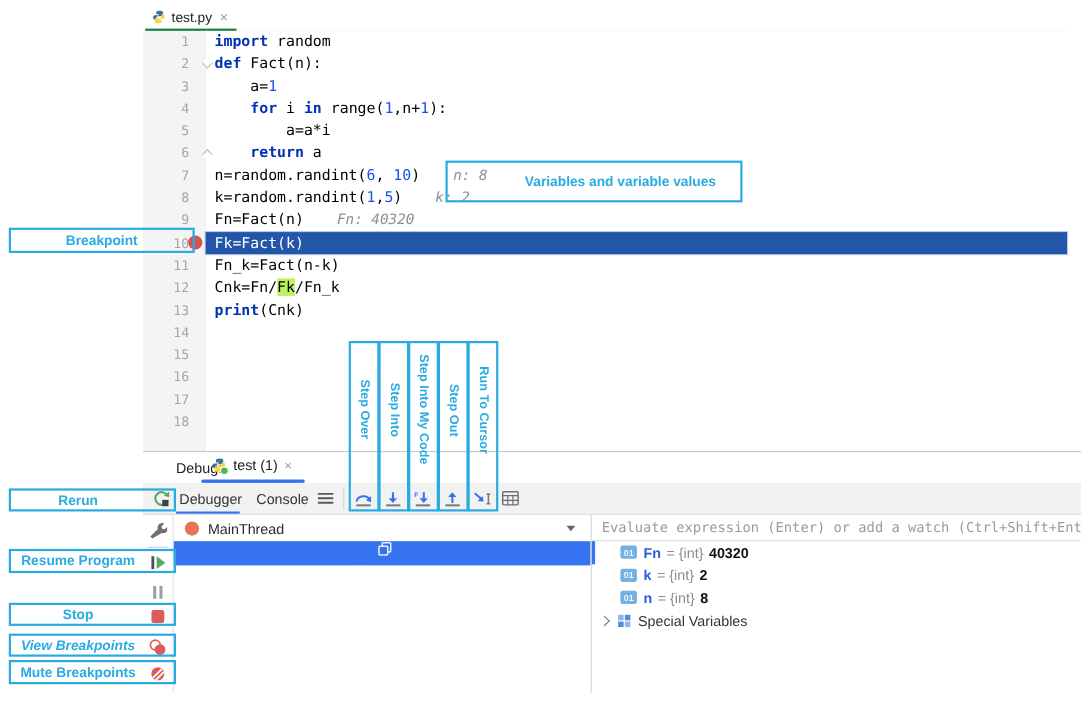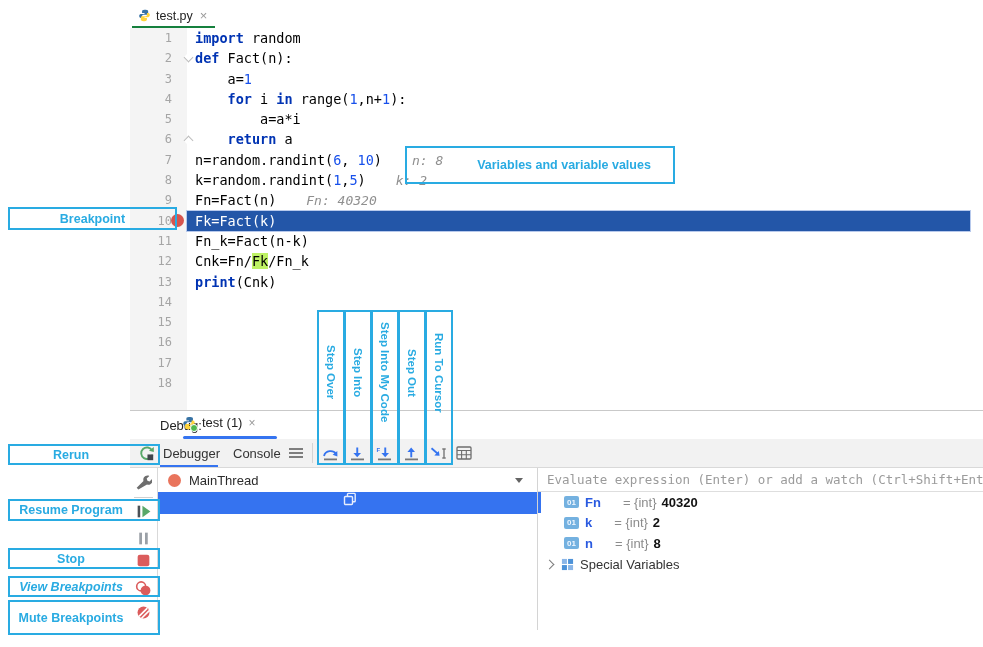--- a/index.html
+++ b/index.html
@@ -26,21 +26,21 @@
   .code-row.hl{background:#2356a8;color:#fff;box-shadow:0 0 0 1px #b7c9ec;}
   .tk-kw{color:#0033b3;font-weight:bold;}
   .tk-num{color:#1750eb;}
   .tk-bi{color:#0033b3;font-weight:bold;}
   .tk-sel{background:#bef264;}
   .hint{color:#8f8f8f;font-style:italic;margin-left:30px;font-size:13px;}
 
   
   .debug{position:absolute;left:130px;top:410px;width:853px;height:220px;border-top:1px solid #c9c9c9;background:#fff;box-sizing:border-box;}
   .dbg-label{position:absolute;left:30px;top:7px;font-size:13px;color:#222;}
-  .dbg-tab{position:absolute;left:52px;top:4px;display:flex;align-items:center;gap:6px;font-size:13px;color:#222;}
+  .dbg-tab{position:absolute;left:62px;top:4px;display:flex;align-items:center;gap:6px;font-size:13px;color:#222;}
   .dbg-tab .close{color:#9a9a9a;font-size:12px;}
   .dbg-tab-underline{position:absolute;left:53px;top:24.5px;width:94px;height:3px;background:#3574f0;border-radius:2px;}
   .pywrap{position:relative;width:14px;height:14px;}
   .greendot{position:absolute;right:-2px;bottom:-2px;width:6px;height:6px;border-radius:50%;background:#4fb84f;border:1px solid #fff;}
 
   .toolbar{position:absolute;left:0;top:28px;right:0;height:29px;background:#f2f2f2;border-bottom:1px solid #d9d9d9;box-sizing:border-box;}
   .tb-item{position:absolute;top:0;height:28px;display:flex;align-items:center;font-size:13px;color:#333;}
   .tb-debugger{left:33px;}
   .tb-console{left:103px;}
   .tb-debugger-underline{position:absolute;left:30px;bottom:0;width:58px;height:2.5px;background:#3574f0;}
@@ -58,41 +58,41 @@
          border-right:4.5px solid transparent;border-top:5px solid #646464;}
   .frame-row{position:relative;height:22px;display:flex;align-items:center;background:#3573f0;color:#fff;font-size:13px;gap:6px;padding-left:4px;flex-direction:column;}
 
   .vars{position:absolute;left:407px;right:0;top:57px;bottom:0;border-left:1px solid #d4d4d4;background:#fff;box-sizing:border-box;}
   .eval-row{height:24px;line-height:24px;padding-left:9px;font-family:"DejaVu Sans Mono",monospace;
             font-size:12.5px;color:#9b9b9b;border-bottom:1px solid #dedede;white-space:nowrap;overflow:hidden;box-sizing:border-box;}
   .accent-bar{position:absolute;left:0;top:24px;width:3px;height:21px;background:#3573f0;}
   .var-row{height:20.6px;display:flex;align-items:center;padding-left:26px;font-size:13px;}
   .vbadge{width:15px;height:12px;background:#74b1e0;color:#f0f7ff;font-size:8px;font-weight:bold;
           display:flex;align-items:center;justify-content:center;border-radius:2px;margin-right:6px;flex:none;}
-  .vname{color:#2a5ae0;font-weight:bold;margin-right:22px;}
+  .vname{color:#2a5ae0;font-weight:bold;margin-right:5px;}
   .vtype{color:#8c8c8c;margin-right:5px;}
   .vval{color:#111;font-weight:bold;}
   .special-row{height:20.6px;display:flex;align-items:center;padding-left:8px;font-size:13px;color:#333;gap:6px;}
   .chev{width:6px;height:6px;border-top:1.6px solid #7c7c7c;border-right:1.6px solid #7c7c7c;
         transform:rotate(45deg);margin-right:2px;flex:none;}
 
   
   .ann{position:absolute;border:2px solid #29abe2;box-sizing:border-box;z-index:6;display:flex;align-items:center;justify-content:center;background:transparent;}
   .ann-label{color:#29abe2;font-weight:bold;font-size:12.5px;white-space:nowrap;}
   .ann-bp{left:8px;top:207px;width:169px;height:23px;}
   .ann-inline{left:405px;top:146px;width:270px;height:38px;}
   .vbox{top:310px;height:155px;width:28px;padding-bottom:30px;}
   .vbox .ann-label{writing-mode:vertical-rl;font-size:11.5px;}
   .vb1{left:317px;} .vb2{left:344px;} .vb3{left:371px;} .vb4{left:398px;} .vb5{left:425px;}
   .lbox{left:8px;width:152px;padding-right:26px;}
   .lb-rerun{top:444px;height:21px;}
   .lb-resume{top:499px;height:22px;}
   .lb-stop{top:548px;height:21px;}
   .lb-viewbp{top:576px;height:21px;font-style:italic;}
-  .lb-mutebp{top:600px;height:35px;}
+  .lb-mutebp{top:600px;height:22px;}
   .var-info{position:absolute;left:622px;top:562px;font-size:28px;font-weight:bold;color:#29abe2;
             letter-spacing:.5px;z-index:6;}
 </style>
 </head>
 <body>
 
 <div class="canvas">
 
   <div class="editor">
     <div class="tabbar">

